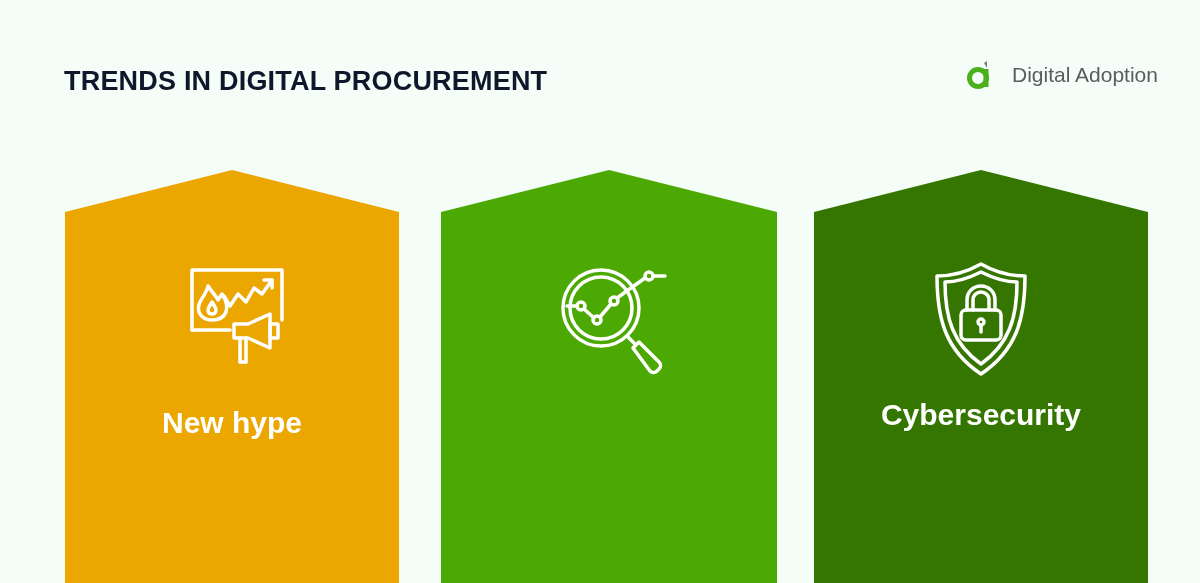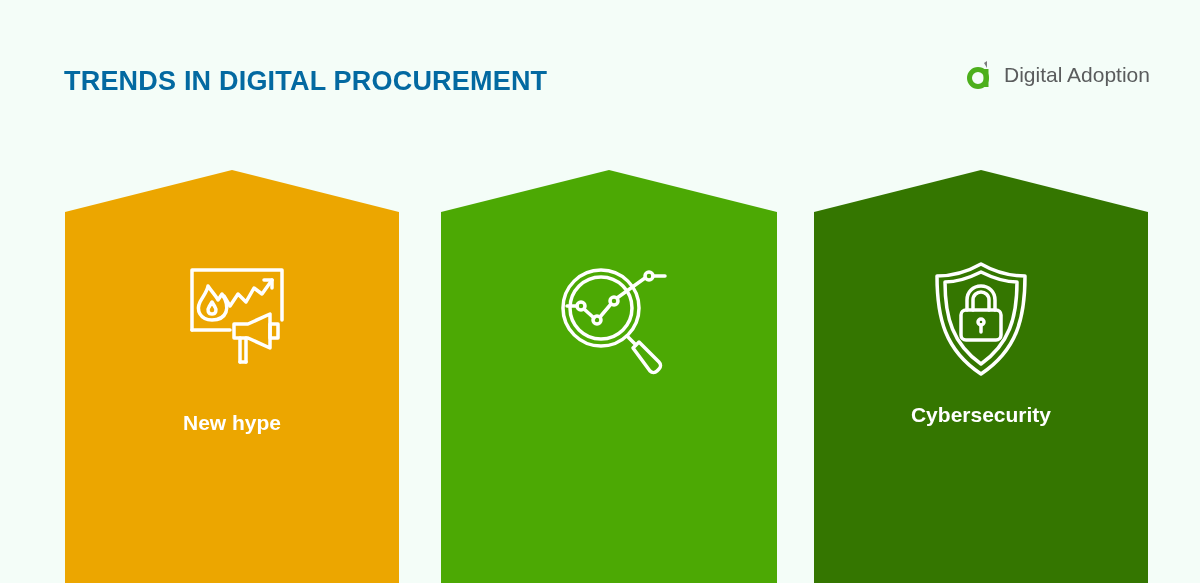--- a/index.html
+++ b/index.html
@@ -3,31 +3,31 @@
 <meta charset="utf-8">
 <style>
   html, body { margin:0; padding:0; }
   body {
     width:1200px; height:583px; overflow:hidden; position:relative;
     background:#f4fdf8;
     font-family:"Liberation Sans", "DejaVu Sans", sans-serif;
   }
   .title {
     position:absolute; left:64px; top:66px;
-    font-size:27px; font-weight:bold; color:#0369a1; letter-spacing:0.2px;
+    font-size:27px; font-weight:bold; color:#0f172a; letter-spacing:0.2px;
   }
   .logo { position:absolute; left:966px; top:60px; display:flex; align-items:center; }
   .logo-mark { width:26px; height:30px; }
-  .logo-text { font-size:21px; color:#5a5c5d; margin-left:12px; }
+  .logo-text { font-size:21px; color:#5a5c5d; margin-left:20px; }
   .card { position:absolute; top:170px; height:413px; }
   .card svg.shape { position:absolute; left:0; top:0; }
   .card .icon { position:absolute; left:50%; transform:translateX(-50%); top:88px; width:120px; height:120px; }
   .card .label {
     position:absolute; left:0; right:0; text-align:center; color:#ffffff;
-    font-size:21px; font-weight:bold; line-height:38px;
+    font-size:30px; font-weight:bold; line-height:38px;
   }
 </style>
 </head>
 <body>
 
 <div class="title">TRENDS IN DIGITAL PROCUREMENT</div>
 
 <div class="logo">
   <svg class="logo-mark" viewBox="0 0 26 30">
     <path d="M18 3 L21 1 L21 8 Z" fill="#7b7d7e"></path>

